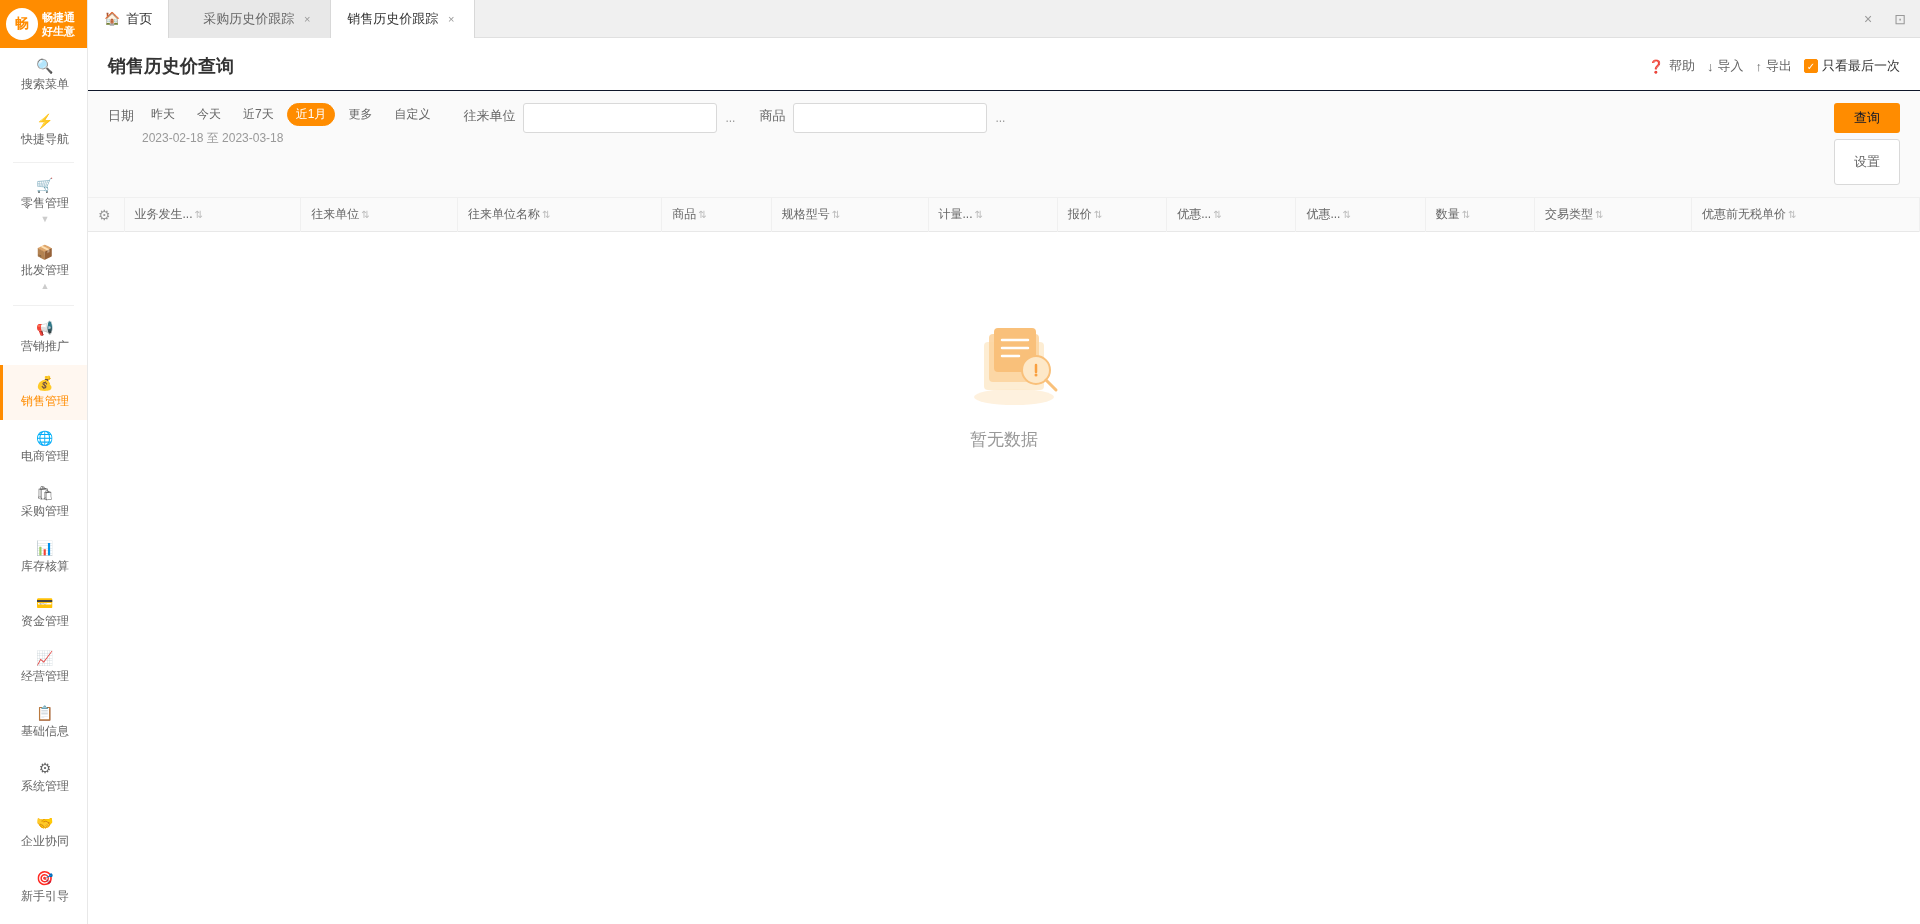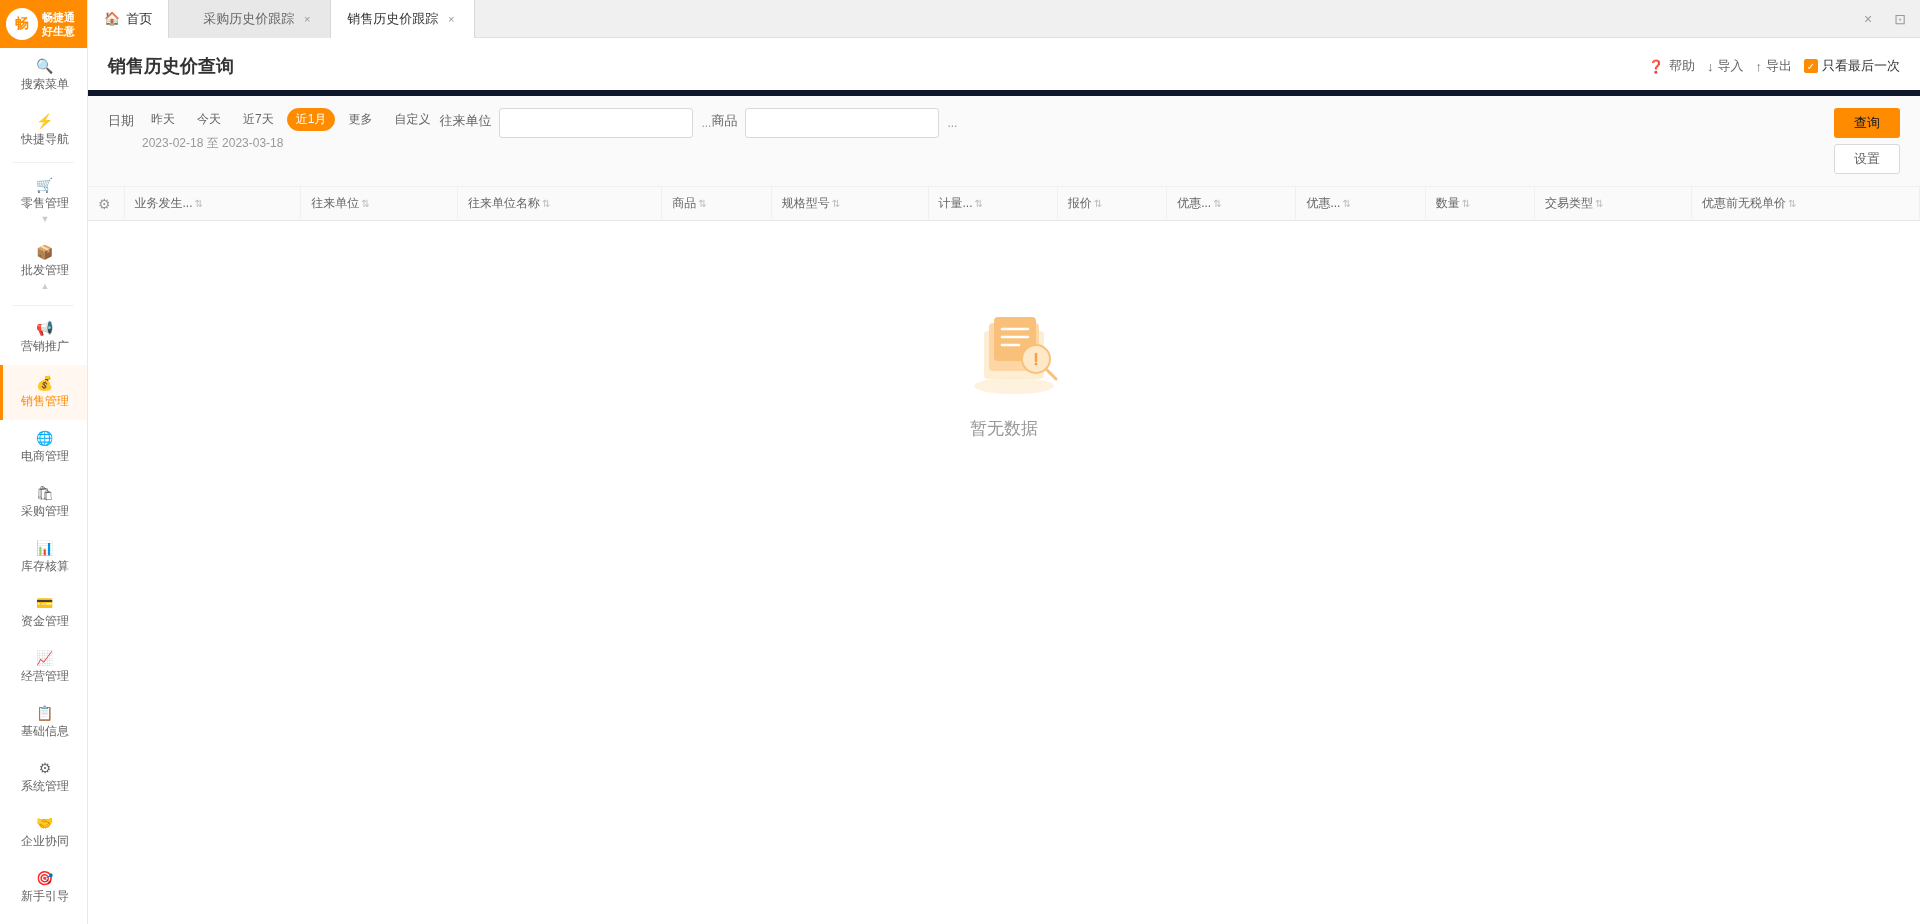--- a/index.html
+++ b/index.html
@@ -32,41 +32,41 @@
     .tab { height: 38px; padding: 0 16px; display: flex; align-items: center; gap: 6px; cursor: pointer; font-size: 13px; color: #666; background: #e8e8e8; border-right: 1px solid #d8d8d8; white-space: nowrap; }
     .tab.home { background: #fff; color: #333; border-bottom: none; }
     .tab.active { background: #fff; color: #333; border-bottom: none; }
     .tab.inactive { background: #e8e8e8; padding-left: 34px; }
     .tab-close { width: 14px; height: 14px; display: flex; align-items: center; justify-content: center; border-radius: 50%; font-size: 11px; color: #999; cursor: pointer; }
     .tabbar-right { margin-left: auto; display: flex; align-items: center; gap: 8px; padding-right: 8px; }
     .tabbar-icon-btn { width: 24px; height: 24px; display: flex; align-items: center; justify-content: center; cursor: pointer; color: #999; font-size: 14px; }
 
     
     .page-content { flex: 1; background: #fff; overflow: auto; padding: 0; }
-    .page-header { padding: 16px 20px 12px; border-bottom: 6px solid #0f172a; display: flex; align-items: center; justify-content: space-between; }
+    .page-header { padding: 16px 20px 12px; border-bottom: 1px solid #0f172a; display: flex; align-items: center; justify-content: space-between; }
     .page-title { font-size: 18px; font-weight: bold; color: #333; }
     .page-header-right { display: flex; align-items: center; gap: 12px; }
     .header-action-btn { display: flex; align-items: center; gap: 4px; font-size: 13px; color: #666; cursor: pointer; }
     .checkbox-label { display: flex; align-items: center; gap: 4px; font-size: 13px; color: #333; cursor: pointer; }
     .checkbox-checked { width: 14px; height: 14px; background: #ff8c00; border: 1px solid #ff8c00; border-radius: 2px; display: flex; align-items: center; justify-content: center; color: #fff; font-size: 10px; }
 
     
-    .filter-area { padding: 12px 20px; background: #fafafa; border-bottom: 1px solid #f0f0f0; display: flex; align-items: flex-start; flex-wrap: wrap; }
+    .filter-area { padding: 12px 20px; background: #fafafa; border-bottom: 1px solid #f0f0f0; display: flex; align-items: flex-start; gap: 24px; flex-wrap: wrap; }
     .filter-group { display: flex; align-items: flex-start; gap: 8px; }
     .filter-label { font-size: 13px; color: #666; white-space: nowrap; padding-top: 4px; }
     .filter-content { display: flex; flex-direction: column; gap: 4px; }
     .date-buttons { display: flex; gap: 4px; align-items: center; }
     .date-btn { padding: 2px 8px; border-radius: 3px; border: 1px solid transparent; font-size: 12px; cursor: pointer; color: #666; background: transparent; }
     .date-btn.active { background: #ff8c00; color: #fff; border-color: #ff8c00; border-radius: 12px; }
     .date-range-text { font-size: 12px; color: #999; }
     .filter-input-group { display: flex; align-items: center; gap: 8px; }
     .filter-input { border: 1px solid #d9d9d9; border-radius: 3px; padding: 4px 8px; font-size: 13px; color: #333; background: #fff; min-width: 200px; height: 30px; }
     .filter-dots { color: #999; font-size: 12px; cursor: pointer; }
     .query-btn { padding: 5px 20px; background: #ff8c00; color: #0f172a; border: none; border-radius: 3px; font-size: 13px; cursor: pointer; height: 30px; }
-    .setting-btn { padding: 5px 12px; background: #fff; color: #666; border: 1px solid #d9d9d9; border-radius: 3px; font-size: 13px; cursor: pointer; height: 30px; }
+    .setting-btn { padding: 5px 12px; background: #fff; color: #666; border: 1px solid #d9d9d9; border-radius: 3px; font-size: 13px; cursor: pointer; height: 46px; }
 
     
     .table-area { padding: 0; overflow: auto; }
     .data-table { width: 100%; border-collapse: collapse; font-size: 13px; }
     .data-table thead tr { background: #fafafa; border-bottom: 1px solid #e8e8e8; }
     .data-table th { padding: 8px 10px; text-align: left; color: #666; font-weight: normal; border-right: 1px solid #f0f0f0; white-space: nowrap; font-size: 12px; }
     .data-table th .th-inner { display: flex; align-items: center; gap: 2px; }
     .sort-icon { color: #bbb; font-size: 10px; cursor: pointer; }
     .th-setting { width: 36px; text-align: center; }
     .gear-btn { cursor: pointer; color: #999; font-size: 14px; }

